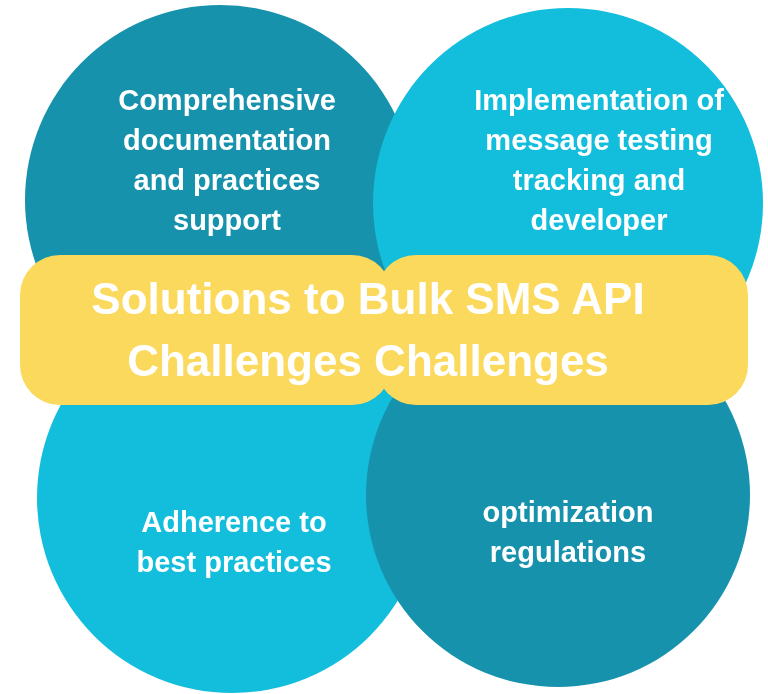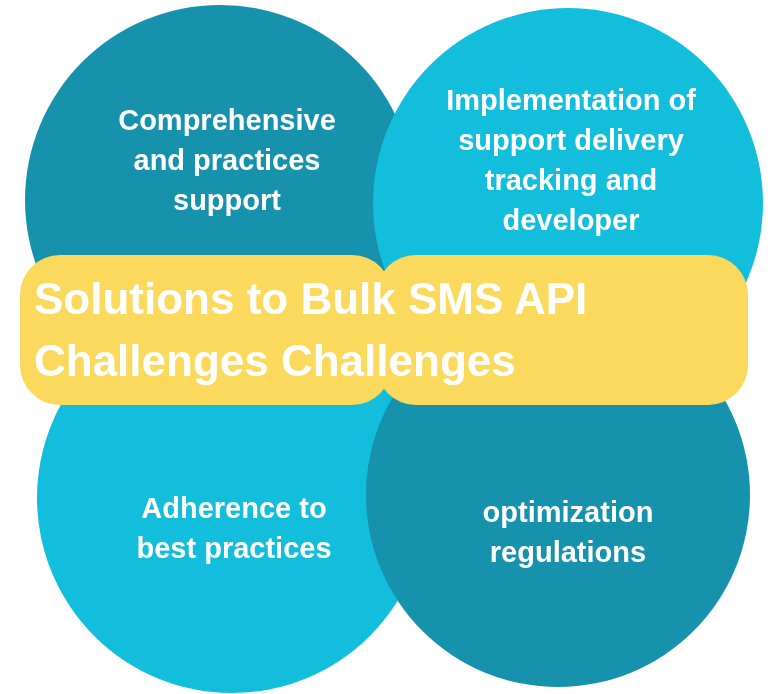--- a/index.html
+++ b/index.html
@@ -36,47 +36,47 @@
     width: 372px;
     border-radius: 40px;
     background: var(--banner-yellow);
     z-index: 3;
   }
   .banner-rect.left  { left: 20px; }
   .banner-rect.right { left: 376px; }
 
   .banner-title {
     position: absolute;
-    left: 384px;
+    left: 368px;
     top: 330px;
     transform: translate(-50%, -50%);
     z-index: 4;
     width: 700px;
-    text-align: left;
+    text-align: center;
     color: var(--label-text);
     font-size: 44px;
     font-weight: bold;
     line-height: 62px;
     white-space: nowrap;
   }
 
   .circle-label {
     position: absolute;
     transform: translate(-50%, -50%);
     z-index: 4;
     text-align: center;
     color: var(--label-text);
     font-size: 29px;
     font-weight: bold;
     line-height: 40px;
     white-space: nowrap;
   }
   .circle-label.tl { left: 227px; top: 160px; }
-  .circle-label.tr { left: 571px; top: 160px; }
-  .circle-label.bl { left: 234px; top: 528px; }
+  .circle-label.tr { left: 599px; top: 160px; }
+  .circle-label.bl { left: 234px; top: 542px; }
   .circle-label.br { left: 568px; top: 532px; }
 </style>
 </head>
 <body>
 
 <div class="stage">
 
   <div class="circle teal_dark tl"></div>
   <div class="circle cyan_light tr"></div>
   <div class="circle cyan_light bl"></div>
@@ -85,27 +85,28 @@
   <div class="banner-rect left"></div>
   <div class="banner-rect right"></div>
 
   <div class="banner-title">
     <div>Solutions to Bulk SMS API</div>
     <div>Challenges Challenges</div>
   </div>
 
   <div class="circle-label tl">
     <div>Comprehensive</div>
+    <div>documentation</div>
     <div>and practices</div>
     <div>support</div>
   </div>
 
   <div class="circle-label tr">
     <div>Implementation of</div>
-    <div>support delivery</div>
+    <div>message testing</div>
     <div>tracking and</div>
     <div>developer</div>
   </div>
 
   <div class="circle-label bl">
     <div>Adherence to</div>
     <div>best practices</div>
   </div>
 
   <div class="circle-label br">

